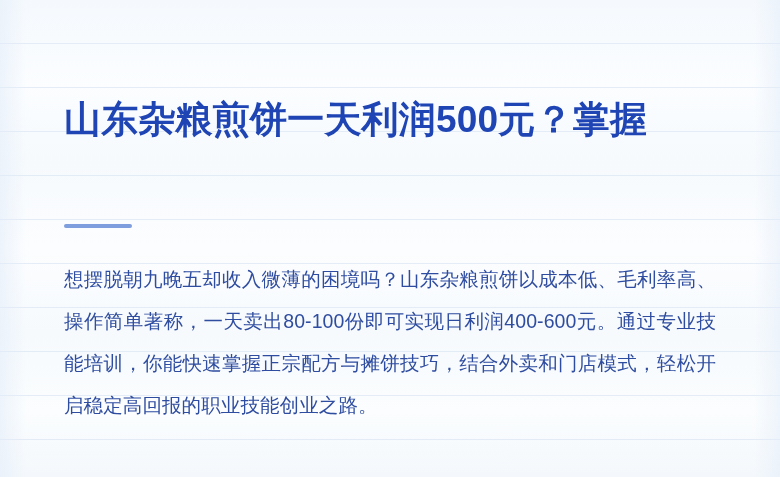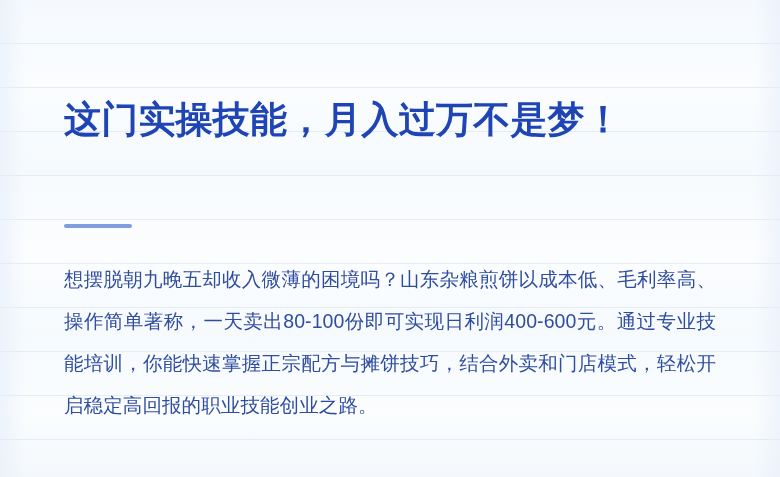--- a/index.html
+++ b/index.html
@@ -106,21 +106,21 @@
 <body>
 
 <div class="page">
 
   <div class="bg-bands"></div>
   <div class="bg-edge"></div>
 
   <div class="content">
 
     <h1 class="headline">
-      <span class="headline-line">这门实操技能，月入过万不是梦！</span>
+      <span class="headline-line">山东杂粮煎饼一天利润500元？掌握</span>
     </h1>
 
     <div class="divider"></div>
 
     <p class="body-copy">想摆脱朝九晚五却收入微薄的困境吗？山东杂粮煎饼以成本低、毛利率高、操作简单著称，一天卖出80-100份即可实现日利润400-600元。通过专业技能培训，你能快速掌握正宗配方与摊饼技巧，结合外卖和门店模式，轻松开启稳定高回报的职业技能创业之路。</p>
 
   </div>
 </div>
 
 </body></html>

